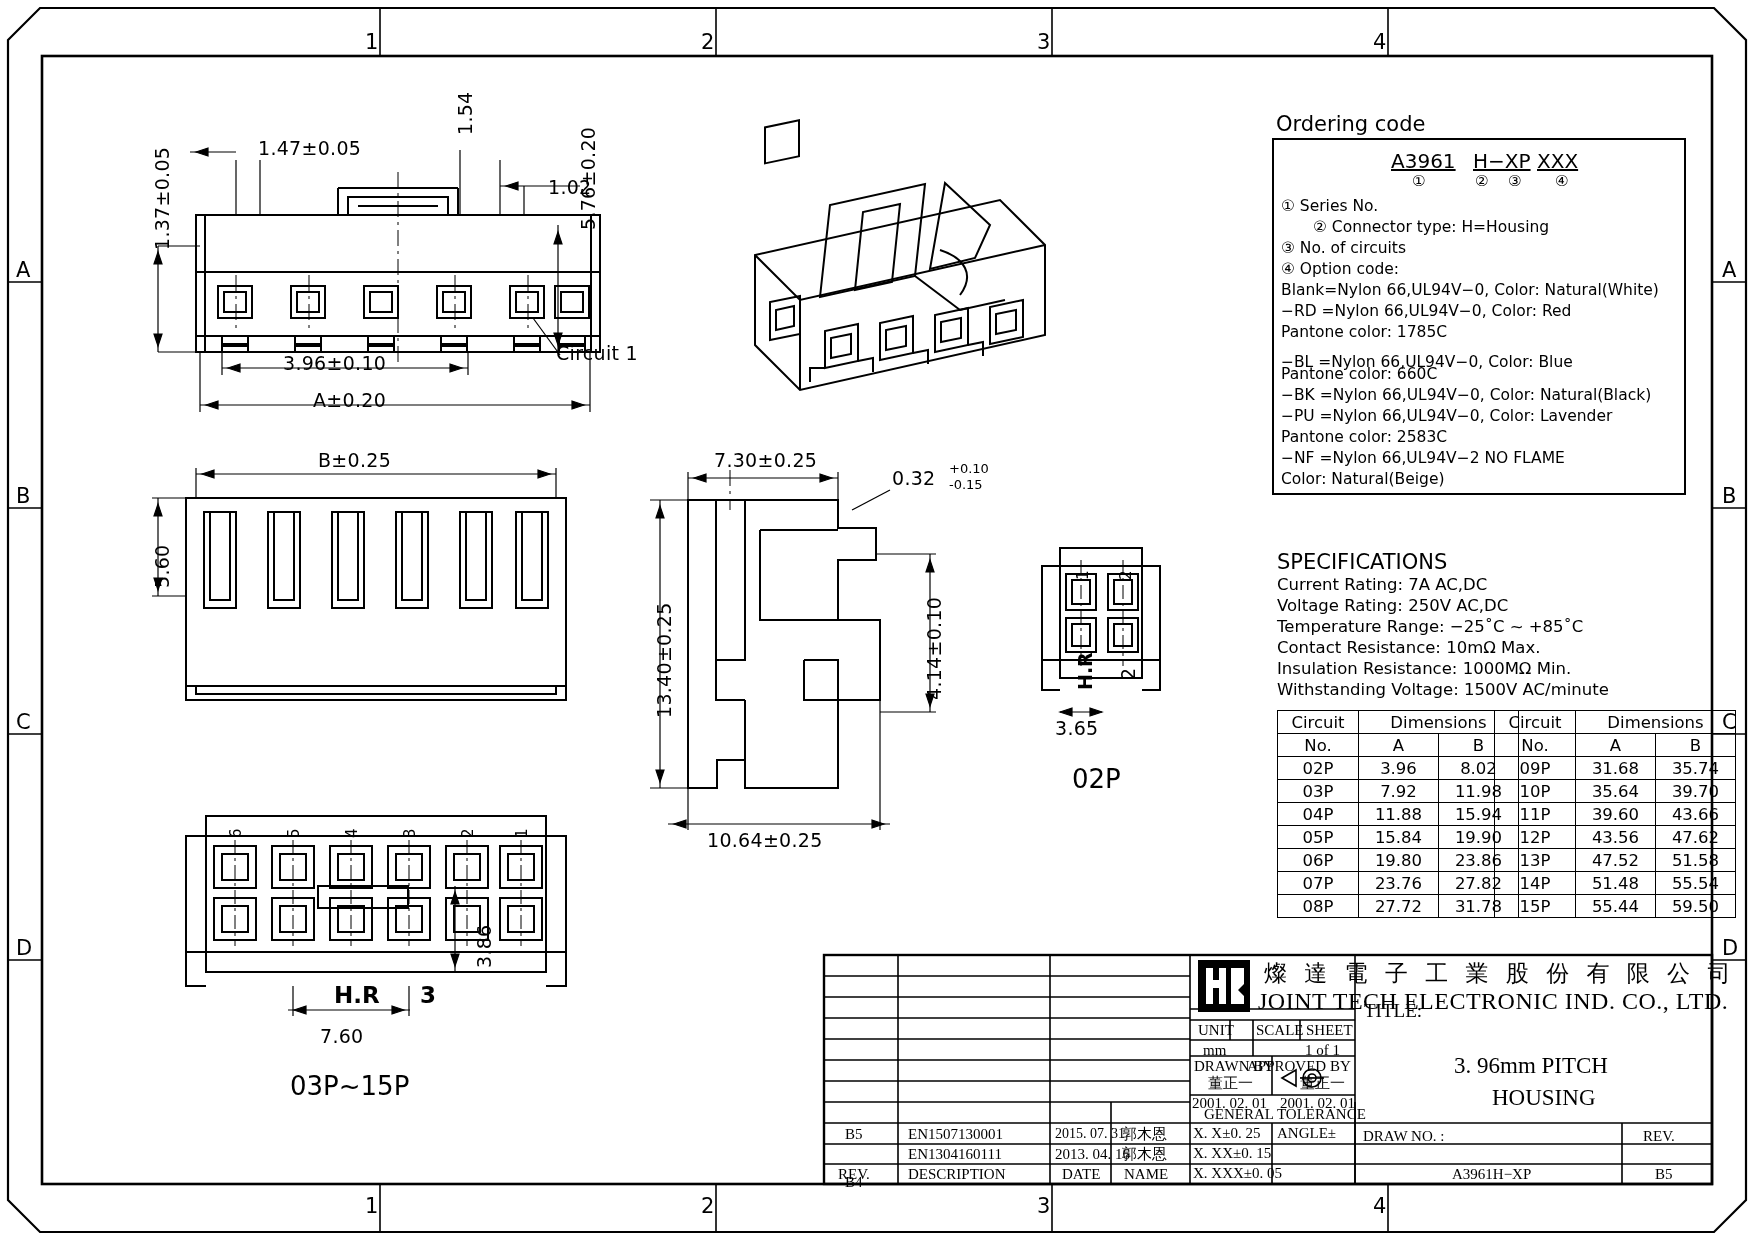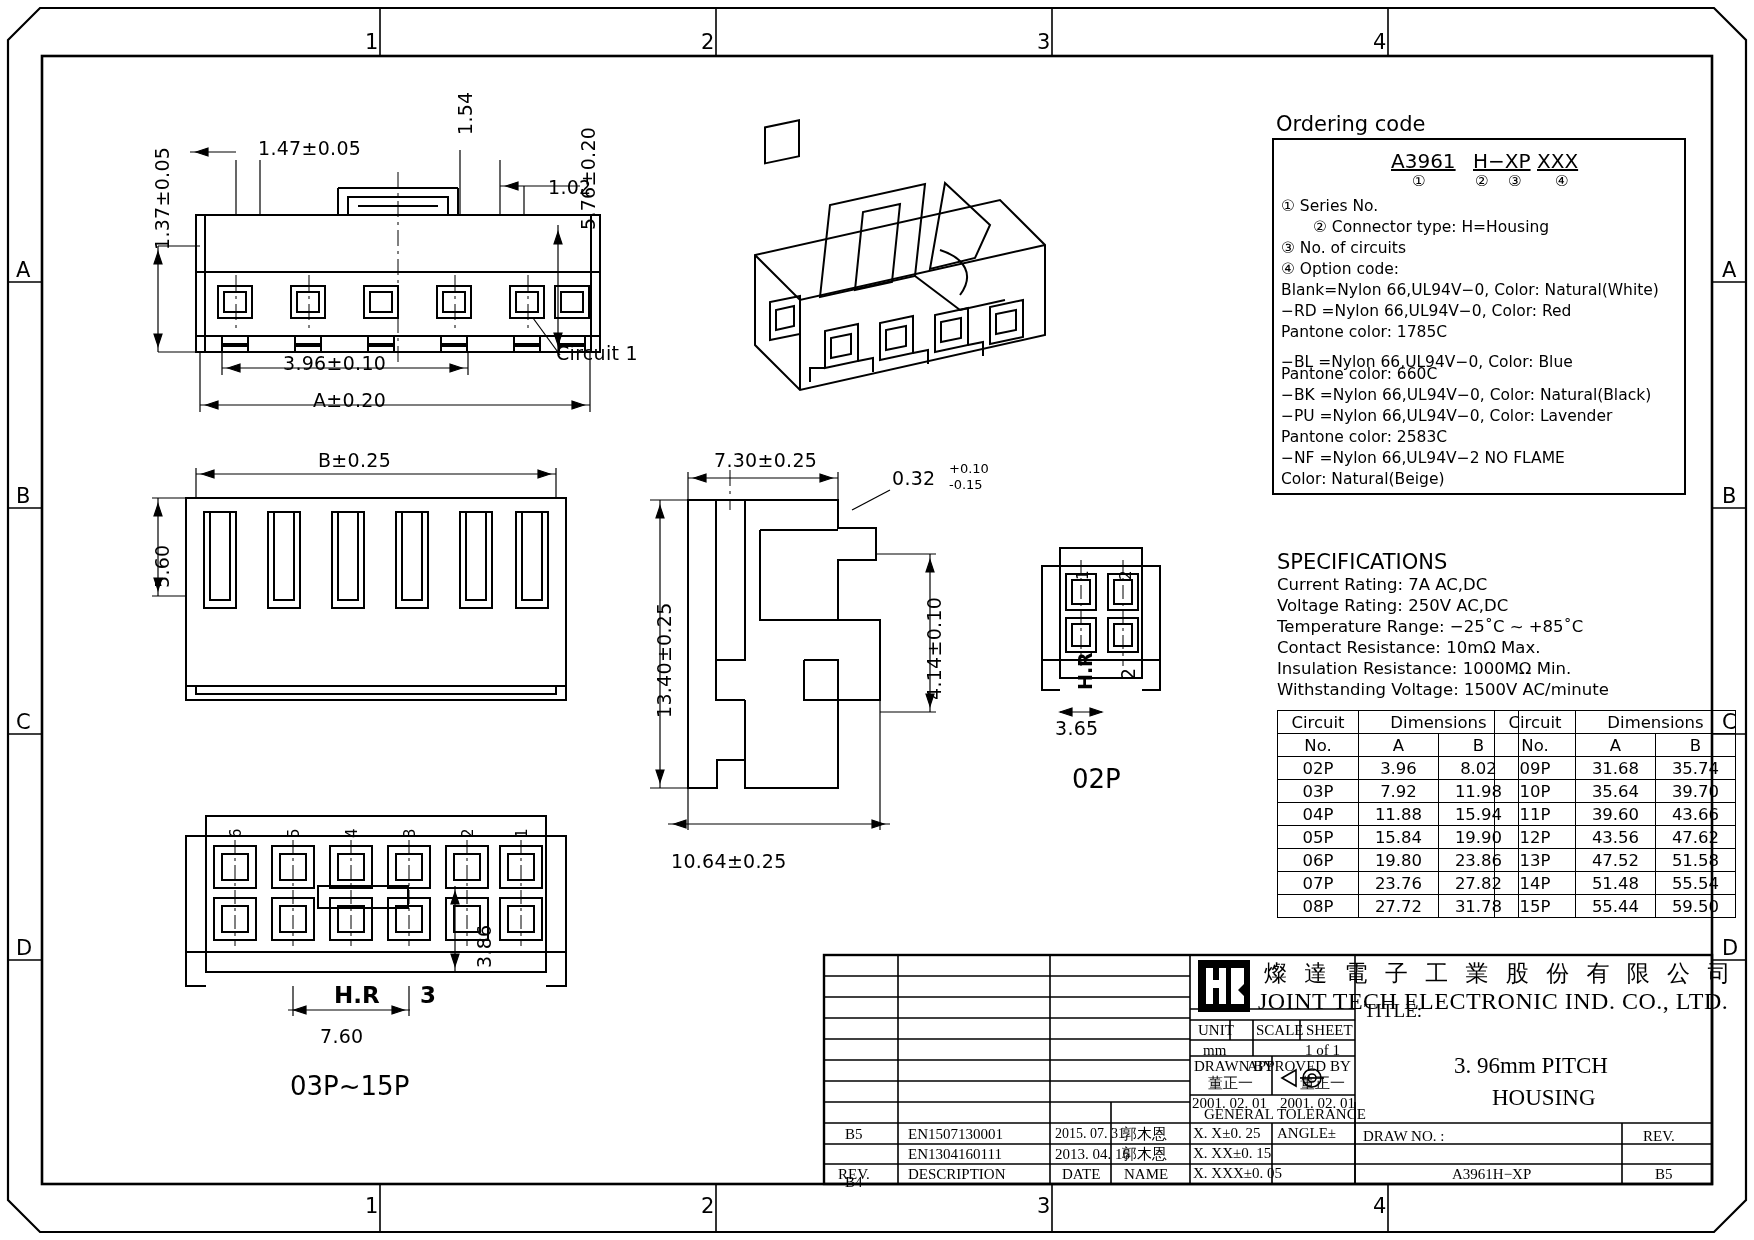--- a/index.html
+++ b/index.html
@@ -404,21 +404,21 @@
 
 <div class="txt dim" style="left:318px;top:450px;">B±0.25</div>
 <div class="txt dim" style="left:152px;top:588px;transform:rotate(-90deg);transform-origin:0 0;">5.60</div>
 
 <div class="txt dim" style="left:714px;top:450px;">7.30±0.25</div>
 <div class="txt dim" style="left:892px;top:468px;">0.32</div>
 <div class="txt" style="left:949px;top:462px;font-size:13px;">+0.10</div>
 <div class="txt" style="left:949px;top:478px;font-size:13px;">-0.15</div>
 <div class="txt dim" style="left:654px;top:718px;transform:rotate(-90deg);transform-origin:0 0;">13.40±0.25</div>
 <div class="txt dim" style="left:924px;top:700px;transform:rotate(-90deg);transform-origin:0 0;">4.14±0.10</div>
-<div class="txt dim" style="left:671px;top:830px;margin-top:21px;">10.64±0.25</div>
+<div class="txt dim" style="left:707px;top:830px;">10.64±0.25</div>
 
 <div class="txt" style="left:1075px;top:580px;font-size:15px;transform:rotate(-90deg);transform-origin:0 0;">1</div>
 <div class="txt" style="left:1118px;top:580px;font-size:15px;transform:rotate(-90deg);transform-origin:0 0;">2</div>
 <div class="txt" style="left:1075px;top:690px;font-size:19px;font-weight:bold;transform:rotate(-90deg);transform-origin:0 0;">H.R</div>
 <div class="txt" style="left:1118px;top:680px;font-size:19px;transform:rotate(-90deg);transform-origin:0 0;">2</div>
 <div class="txt dim" style="left:1055px;top:718px;">3.65</div>
 <div class="txt" style="left:1072px;top:765px;font-size:26px;">02P</div>
 
 <div class="txt" style="left:228px;top:838px;font-size:15px;transform:rotate(-90deg);transform-origin:0 0;">6</div>
 <div class="txt" style="left:286px;top:838px;font-size:15px;transform:rotate(-90deg);transform-origin:0 0;">5</div>

